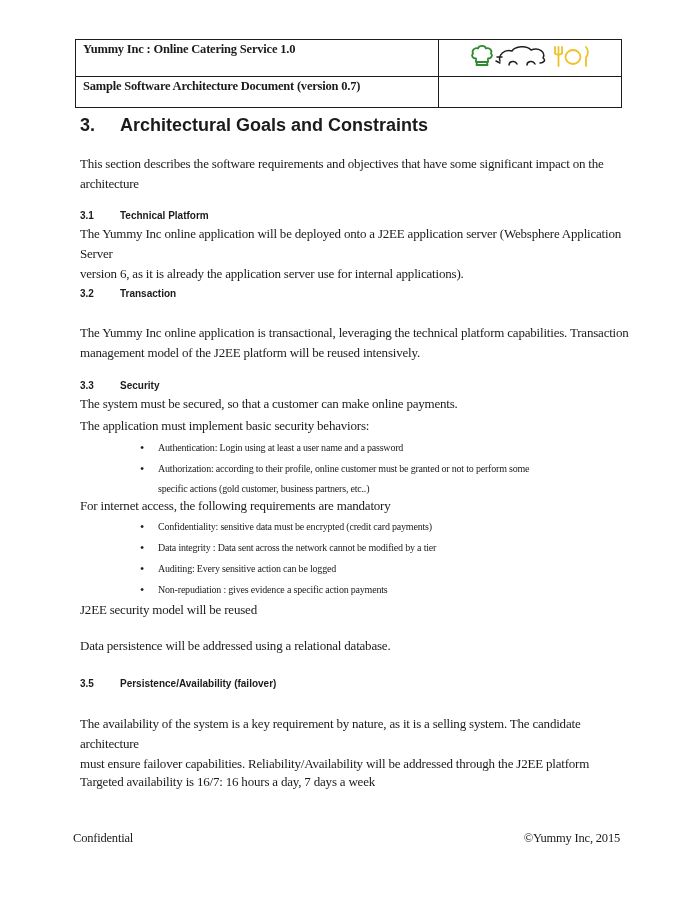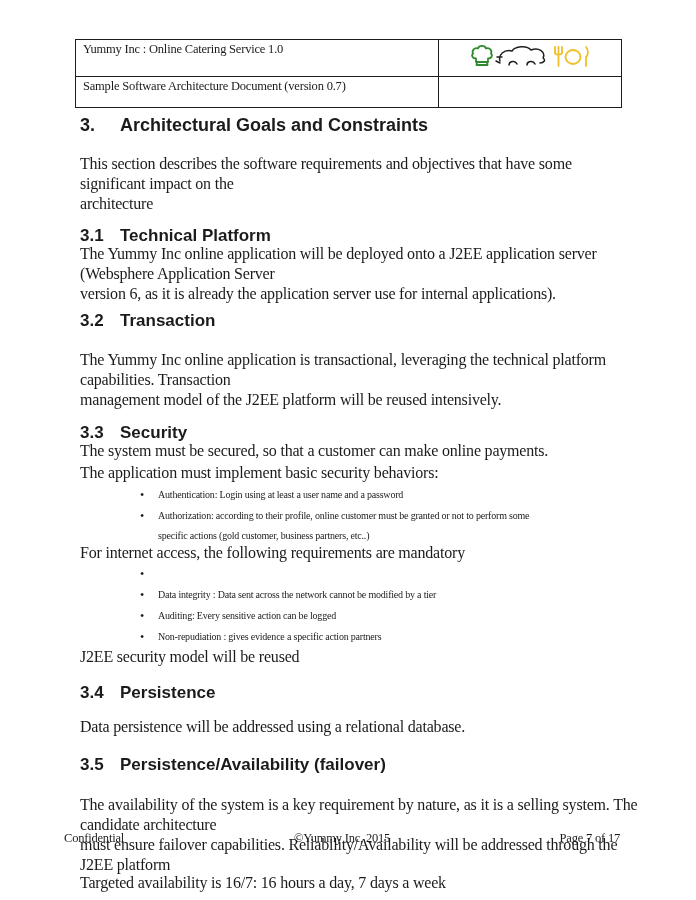--- a/index.html
+++ b/index.html
@@ -12,44 +12,45 @@
     color: #1b1b1b;
     font-family: "Liberation Serif", "DejaVu Serif", serif;
     overflow: hidden;
   }
   
   table.doc-header {
     border-collapse: collapse;
     margin: 39px 0 0 75px;
     width: 546px;
     table-layout: fixed;
+    font-weight: bold;
   }
   table.doc-header td {
     border: 1.5px solid #1c1c1c;
     font-size: 12.5px;
     letter-spacing: -0.2px;
     vertical-align: top;
     padding: 2px 7px;
   }
   td.cell-title { width: 363px; height: 31px; }
   td.cell-logo  { width: 183px; text-align: center; vertical-align: middle; padding: 1px 2px; }
   td.cell-sub   { height: 31px; }
   
   .h1, .h2 {
     font-family: "Liberation Sans", "DejaVu Sans", sans-serif;
     font-weight: bold;
     display: flex;
     margin-left: 80px;
   }
   .h1 { font-size: 18px; line-height: 22px; }
-  .h2 { font-size: 17px; line-height: 16px; }
+  .h2 { font-size: 10px; line-height: 16px; }
   .h1 .sec-num, .h2 .sec-num { width: 40px; flex: 0 0 40px; }
   
   .body-text {
-    font-size: 16px;
+    font-size: 13px;
     line-height: 20px;
     letter-spacing: -0.2px;
     white-space: pre-line;
     margin-left: 80px;
     width: 558px;
   }
   .bullet-item {
     display: flex;
     margin-left: 140px;
     width: 490px;
@@ -62,21 +63,21 @@
   .bullet-item .btext {
     font-size: 10px;
     line-height: 20px;
     letter-spacing: -0.2px;
     white-space: pre-line;
   }
   
   .footer {
     position: absolute;
     top: 831px;
-    left: 64px;
+    left: 73px;
     right: 76px;
     display: flex;
     align-items: baseline;
     font-size: 12.5px;
     letter-spacing: -0.2px;
   }
   .footer .f-left  { flex: 1; text-align: left; }
   .footer .f-mid   { flex: 0 0 auto; }
   .footer .f-right { flex: 1; text-align: right; }
 </style>
@@ -129,21 +130,21 @@
   <div class="body-text" style="margin-top:18px">This section describes the software requirements and objectives that have some significant impact on the
 architecture</div>
 
   <div class="h2" style="margin-top:14px">
     <span class="sec-num">3.1</span>
     <span>Technical Platform</span>
   </div>
   <div class="body-text" style="margin-top:0">The Yummy Inc online application will be deployed onto a J2EE application server (Websphere Application Server
 version 6, as it is already the application server use for internal applications).</div>
 
-  <div class="h2" style="margin-top:9px">
+  <div class="h2" style="margin-top:2px">
     <span class="sec-num">3.2</span>
     <span>Transaction</span>
   </div>
   <div class="body-text" style="margin-top:21px">The Yummy Inc online application is transactional, leveraging the technical platform capabilities. Transaction
 management model of the J2EE platform will be reused intensively.</div>
 
   <div class="h2" style="margin-top:15px">
     <span class="sec-num">3.3</span>
     <span>Security</span>
   </div>
@@ -157,49 +158,45 @@
   <div class="bullet-item" style="margin-top:1px">
     <span class="dot">•</span>
     <span class="btext">Authorization: according to their profile, online customer must be granted or not to perform some
 specific actions (gold customer, business partners, etc..)</span>
   </div>
 
   <div class="body-text" style="margin-top:-3px">For internet access, the following requirements are mandatory</div>
 
   <div class="bullet-item" style="margin-top:1px">
     <span class="dot">•</span>
+    <span class="btext">Confidentiality: sensitive data must be encrypted (credit card payments)</span>
   </div>
   <div class="bullet-item" style="margin-top:1px">
     <span class="dot">•</span>
     <span class="btext">Data integrity : Data sent across the network cannot be modified by a tier</span>
   </div>
   <div class="bullet-item" style="margin-top:1px">
     <span class="dot">•</span>
     <span class="btext">Auditing: Every sensitive action can be logged</span>
   </div>
   <div class="bullet-item" style="margin-top:1px">
     <span class="dot">•</span>
-    <span class="btext">Non-repudiation : gives evidence a specific action partners</span>
+    <span class="btext">Non-repudiation : gives evidence a specific action payments</span>
   </div>
 
   <div class="body-text" style="margin-top:0px">J2EE security model will be reused</div>
 
-  <div class="h2" style="margin-top:18px">
-    <span class="sec-num">3.4</span>
-    <span>Persistence</span>
-  </div>
   <div class="body-text" style="margin-top:16px">Data persistence will be addressed using a relational database.</div>
 
   <div class="h2" style="margin-top:20px">
     <span class="sec-num">3.5</span>
     <span>Persistence/Availability (failover)</span>
   </div>
   <div class="body-text" style="margin-top:22px">The availability of the system is a key requirement by nature, as it is a selling system. The candidate architecture
 must ensure failover capabilities. Reliability/Availability will be addressed through the J2EE platform</div>
   <div class="body-text" style="margin-top:-2px">Targeted availability is 16/7: 16 hours a day, 7 days a week</div>
 
   <div class="footer">
     <span class="f-left">Confidential</span>
     <span class="f-mid">©Yummy Inc, 2015</span>
-    <span class="f-right">Page 7 of 17</span>
   </div>
 
 </div>
 
 </body></html>

